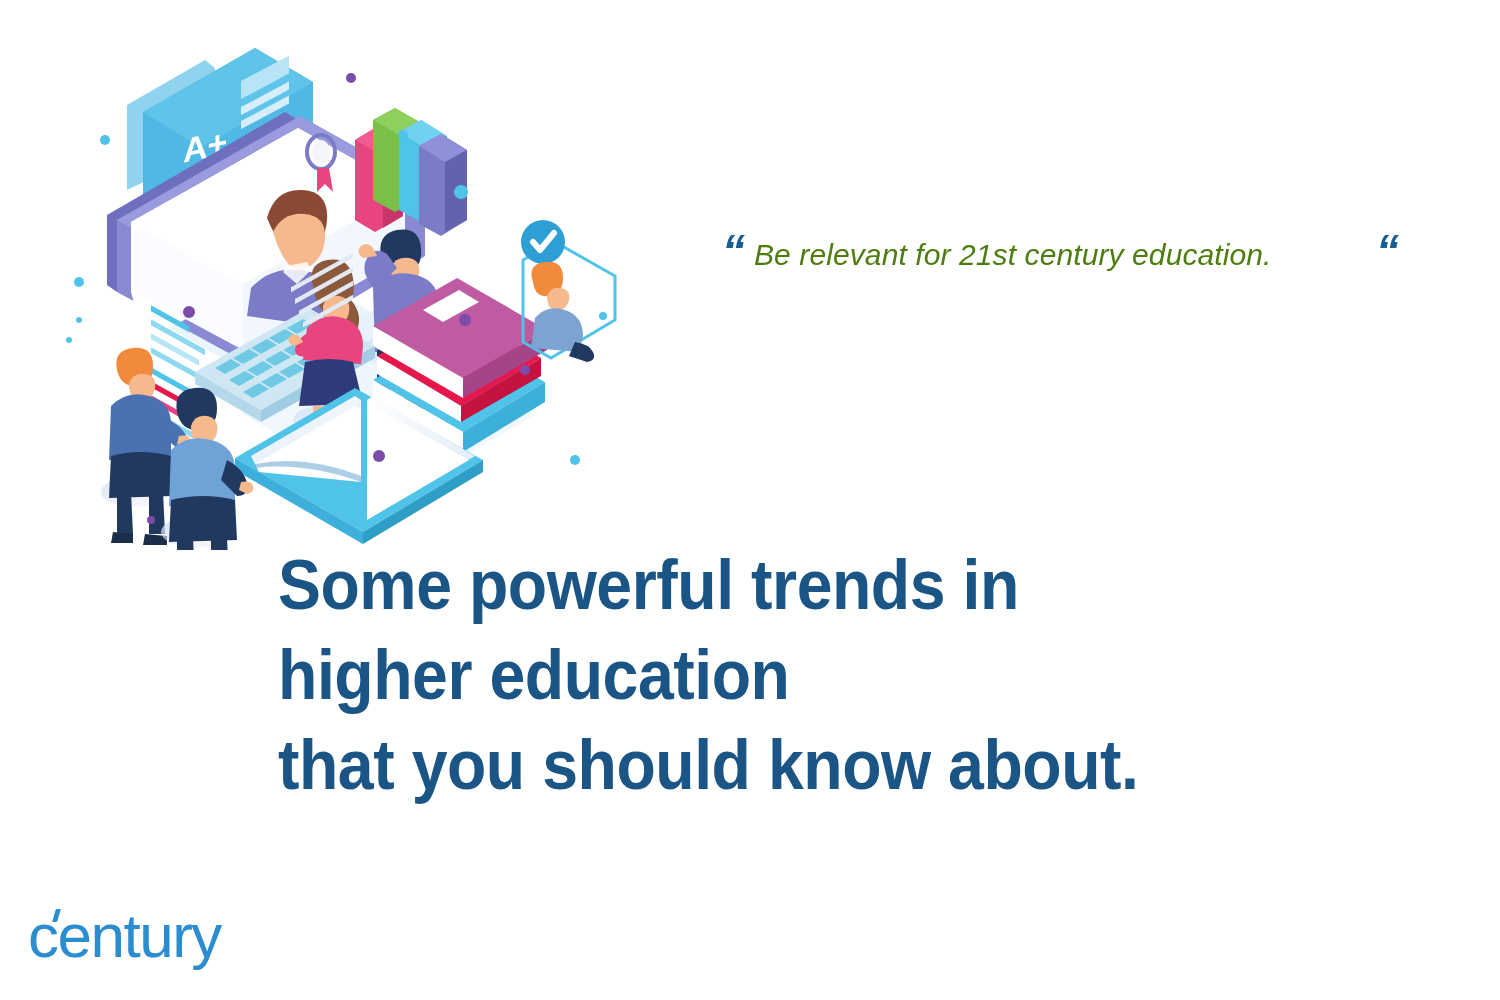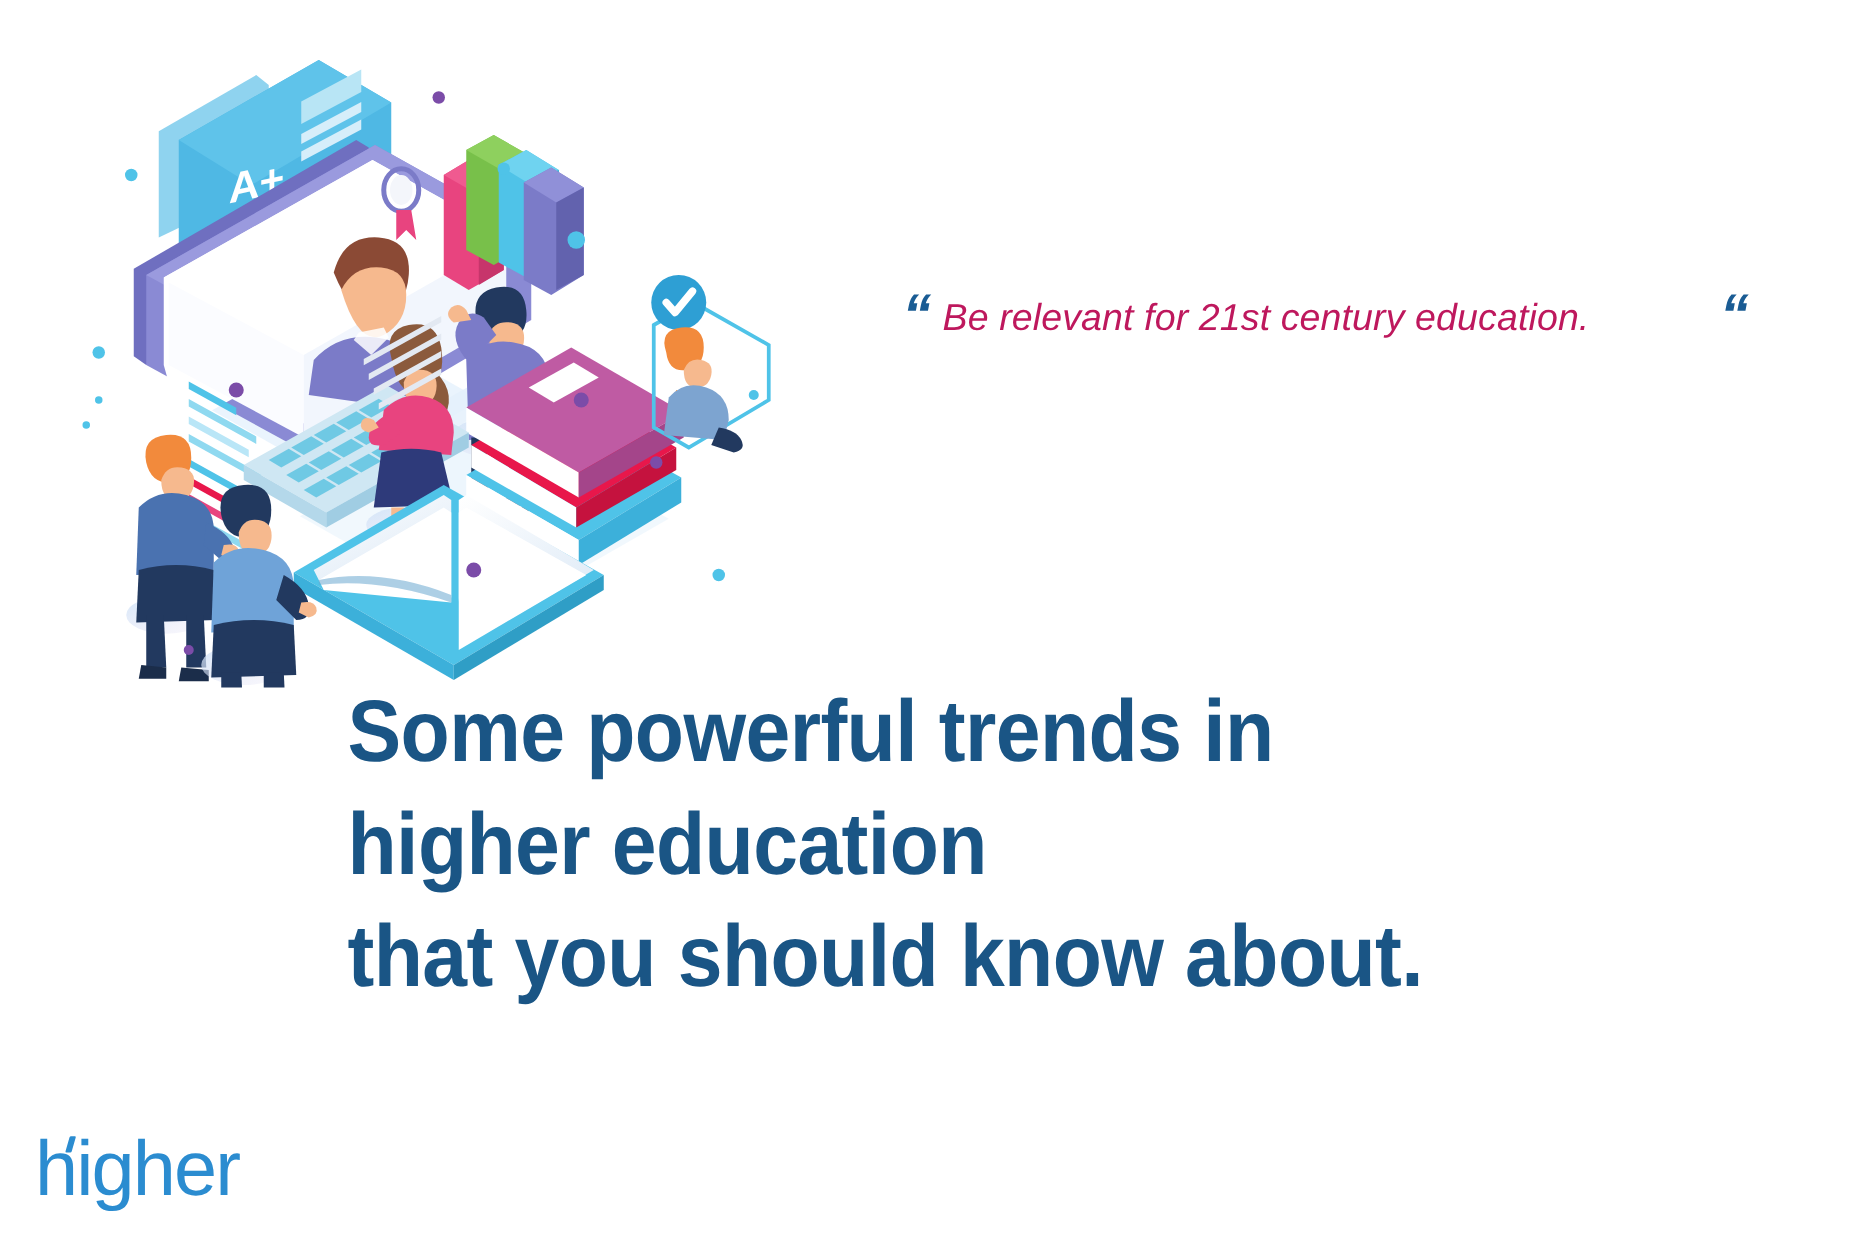--- a/index.html
+++ b/index.html
@@ -37,21 +37,21 @@
     height: 62px;
   }
   .quote-text {
     position: absolute;
     left: 32px;
     top: 10px;
     font-family: "Liberation Sans", sans-serif;
     font-style: italic;
     font-size: 30px;
     font-weight: 400;
-    color: #be185d;
+    color: #4d7c0f;
     letter-spacing: 0.1px;
     white-space: nowrap;
   }
   .qmark {
     position: absolute;
     font-family: "Liberation Sans", sans-serif;
     font-weight: 700;
     font-style: italic;
     font-size: 46px;
     line-height: 1;
@@ -355,17 +355,17 @@
     <span class="qmark close">“</span>
   </div>
 
   <div class="headline">
     <span class="line">Some powerful trends in</span>
     <span class="line">higher education</span>
     <span class="line">that you should know about.</span>
   </div>
 
   <div class="logo">
-    <span class="logo-word">higher</span>
+    <span class="logo-word">century</span>
     <span class="logo-accent"></span>
   </div>
 
 </div>
 
 </body></html>

